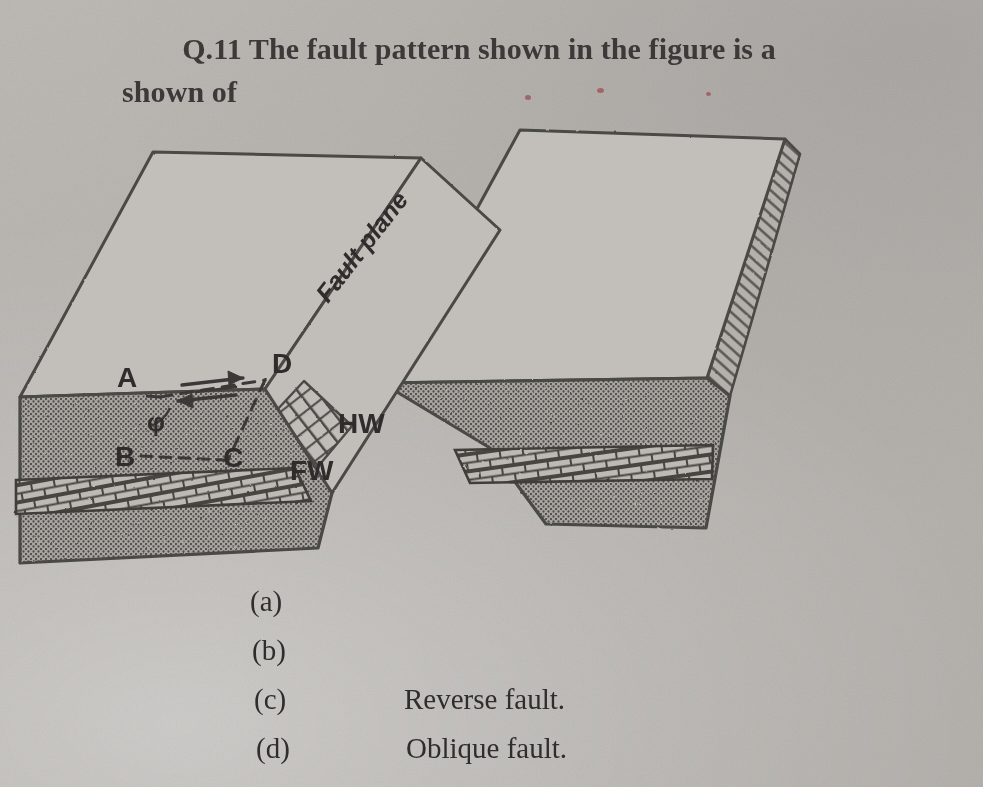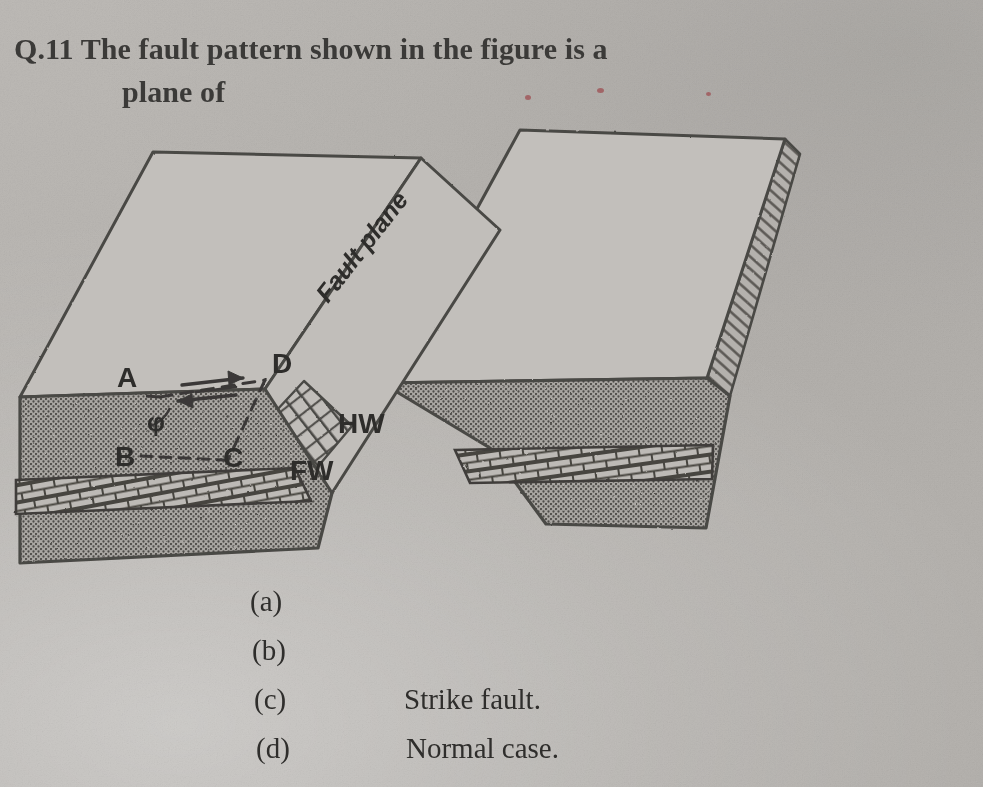--- a/index.html
+++ b/index.html
@@ -24,21 +24,21 @@
     position:absolute;inset:0;pointer-events:none;opacity:.30;mix-blend-mode:multiply;
   }
 
   
   #question-block{
     position:absolute;left:14px;top:28px;width:930px;
     font-family:"Liberation Serif", serif;
     font-weight:700;font-size:30px;line-height:1.42;
     color:#3b3a38;letter-spacing:.1px;
   }
-  #question-line-1{display:block;}
+  #question-line-1{display:block;text-align:center;}
   #question-line-2{display:block;margin-left:108px;}
 
   .ink-dot{position:absolute;border-radius:50%;background:#9d4a4e;opacity:.72;pointer-events:none;}
 
   
   #fault-figure{position:absolute;left:0;top:108px;width:983px;height:480px;}
 
   
   #options-list{
     position:absolute;left:250px;top:585px;width:560px;
@@ -65,21 +65,21 @@
       <feComponentTransfer>
           <feFuncA type="linear" slope="0.42" intercept="0"></feFuncA>
         </feComponentTransfer>
     </filter>
   </defs>
   <rect width="983" height="787" filter="url(#grainFilter)"></rect>
 </svg>
 
 <div id="question-block">
   <span id="question-line-1">Q.11 The fault pattern shown in the figure is a</span>
-  <span id="question-line-2">plane of</span>
+  <span id="question-line-2">shown of</span>
 </div>
 
 <div class="ink-dot" style="left:525px;top:95px;width:6px;height:5px;"></div>
 <div class="ink-dot" style="left:597px;top:88px;width:7px;height:5px;"></div>
 <div class="ink-dot" style="left:706px;top:92px;width:5px;height:4px;"></div>
 
 <svg id="fault-figure" viewBox="0 0 983 480">
   <defs>
 
     <pattern id="stipple" width="5" height="5" patternUnits="userSpaceOnUse">
@@ -194,19 +194,19 @@
 
 <div id="options-list">
   <div class="option-row">
     <span class="option-key">(a)</span>
   </div>
   <div class="option-row">
     <span class="option-key">(b)</span>
   </div>
   <div class="option-row">
     <span class="option-key">(c)</span>
-    <span class="option-text">Strike fault.</span>
+    <span class="option-text">Reverse fault.</span>
   </div>
   <div class="option-row">
     <span class="option-key">(d)</span>
-    <span class="option-text">Normal case.</span>
+    <span class="option-text">Oblique fault.</span>
   </div>
 </div>
 
 </body></html>

